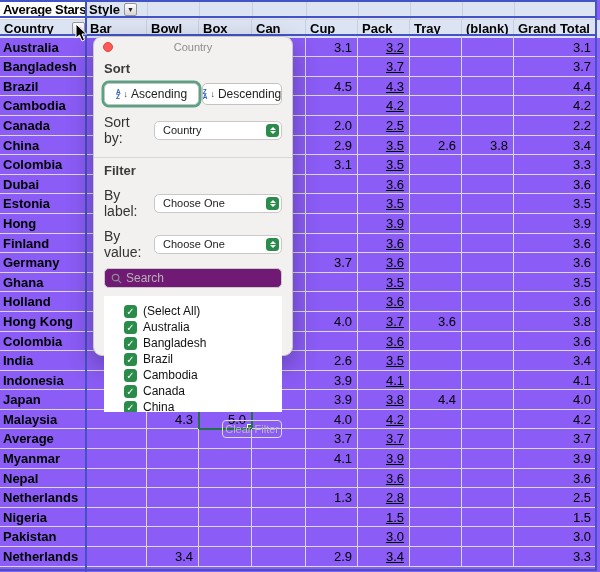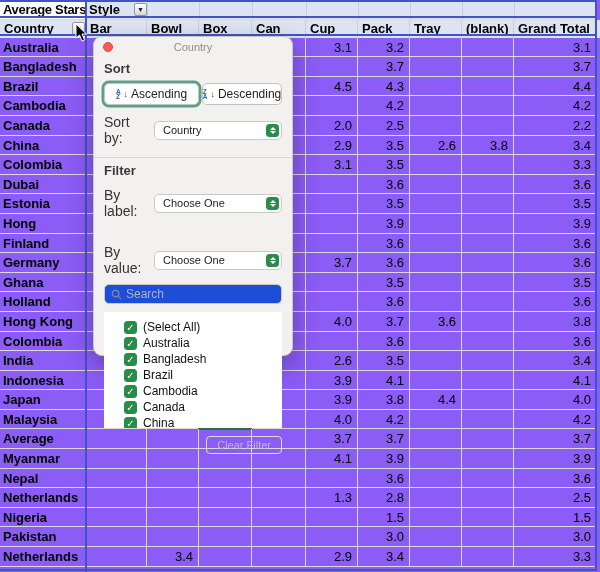--- a/index.html
+++ b/index.html
@@ -3,21 +3,21 @@
 <meta charset="utf-8">
 <style>
   * { margin:0; padding:0; box-sizing:border-box; }
   html,body { width:600px; height:572px; }
   body { font-family:"Liberation Sans", sans-serif; background:#e8e8e8; position:relative; overflow:hidden; }
 
   .sheet { position:absolute; left:0; top:0; width:600px; height:572px; background:#8b5cf6; }
 
   
   .c0{width:86px;} .c1{width:61px;} .c2{width:52px;} .c3{width:53px;} .c4{width:54px;}
-  .c5{width:52px;} .c6{width:52px;} .c7{width:52px;} .c8{width:52px;} .c9{width:83px;}
+  .c5{width:52px;} .c6{width:52px;text-decoration:underline;} .c7{width:52px;} .c8{width:52px;} .c9{width:83px;}
 
   .trow, .hrow { display:flex; }
   .cell { flex:none; overflow:hidden; white-space:nowrap; }
 
   
   .title-row { height:17px; }
   .title-row .a1 { background:#fff; font-weight:bold; font-size:13px; letter-spacing:-0.3px; padding-left:3px; line-height:17px; }
   .title-row .b1 { background:var(--header-fill); font-weight:bold; font-size:13px; padding-left:3px; line-height:16px; display:flex; align-items:center; gap:4px; }
   .title-row .tfill { background:var(--header-fill); border-left:1px solid #c9cede; }
 
@@ -62,43 +62,43 @@
   .p-fieldrow { display:flex; align-items:center; margin-top:9px; gap:6px; }
   .p-fieldrow .lbl { width:44px; font-size:14px; color:#333; flex:none; }
   .p-select { flex:1; height:19px; background:#fff; border:1px solid #c9c9c7; border-radius:5px;
     display:flex; align-items:center; justify-content:space-between; padding:0 2px 0 8px; font-size:11px; color:#222; }
   .stepper { width:13px; height:13px; background:var(--green); border-radius:3.5px; display:flex;
     flex-direction:column; align-items:center; justify-content:center; gap:1px; flex:none; }
   .stepper i { width:0; height:0; border-left:3px solid transparent; border-right:3px solid transparent; }
   .stepper .up { border-bottom:3.5px solid #fff; }
   .stepper .dn { border-top:3.5px solid #fff; }
   .p-div { height:1px; background:#d8d7d4; margin:11px -10px 0 -10px; }
-  .p-search { margin-top:8px; height:20px; background:#1d4ed8; border:1px solid #c9c9c7; border-radius:5px;
+  .p-search { margin-top:8px; height:20px; background:#701a75; border:1px solid #c9c9c7; border-radius:5px;
     display:flex; align-items:center; padding:0 6px; gap:4px; color:#b3b3b3; font-size:12px; }
   .p-list { margin-top:8px; background:#fff; height:116px; padding:7px 0 0 20px; overflow:hidden; }
   .p-item { display:flex; align-items:center; gap:6px; height:16px; font-size:12px; color:#111; }
   .chk { width:13px; height:13px; background:var(--green); border-radius:3.5px; color:#fff; font-size:10px;
     line-height:13px; text-align:center; flex:none; }
   .p-footer { display:flex; justify-content:flex-end; margin-top:8px; }
   .clear-btn { font-size:11px; color:#bcbcba; background:transparent; border:1px solid #dcdcda; border-radius:4px;
-    padding:2px 10px; }
+    padding:2px 2px; }
 
   
   .cursor { position:absolute; left:75px; top:23px; z-index:30; }
 </style>
 </head>
 <body>
 
 <div class="sheet">
 
   <div class="trow title-row">
     <div class="cell c0 a1">
       <span>Average Stars</span>
     </div>
-    <div class="cell c1 b1" style="overflow:visible;justify-content:space-between;">
+    <div class="cell c1 b1" style="overflow:visible;">
       <span>Style</span>
       <span class="dd-btn">▼</span>
     </div>
     <div class="cell c2 tfill"></div>
     <div class="cell c3 tfill"></div>
     <div class="cell c4 tfill"></div>
     <div class="cell c5 tfill"></div>
     <div class="cell c6 tfill"></div>
     <div class="cell c7 tfill"></div>
     <div class="cell c8 tfill"></div>
@@ -498,21 +498,21 @@
     <div class="p-fieldrow">
       <span class="lbl">By label:</span>
       <div class="p-select">
         <span>Choose One</span>
         <span class="stepper">
             <i class="up"></i>
             <i class="dn"></i>
           </span>
       </div>
     </div>
-    <div class="p-fieldrow" style="margin-top:25px;justify-content:flex-end;">
+    <div class="p-fieldrow" style="margin-top:9px;justify-content:flex-end;">
       <span class="lbl">By value:</span>
       <div class="p-select">
         <span>Choose One</span>
         <span class="stepper">
             <i class="up"></i>
             <i class="dn"></i>
           </span>
       </div>
     </div>
     <div class="p-search">

